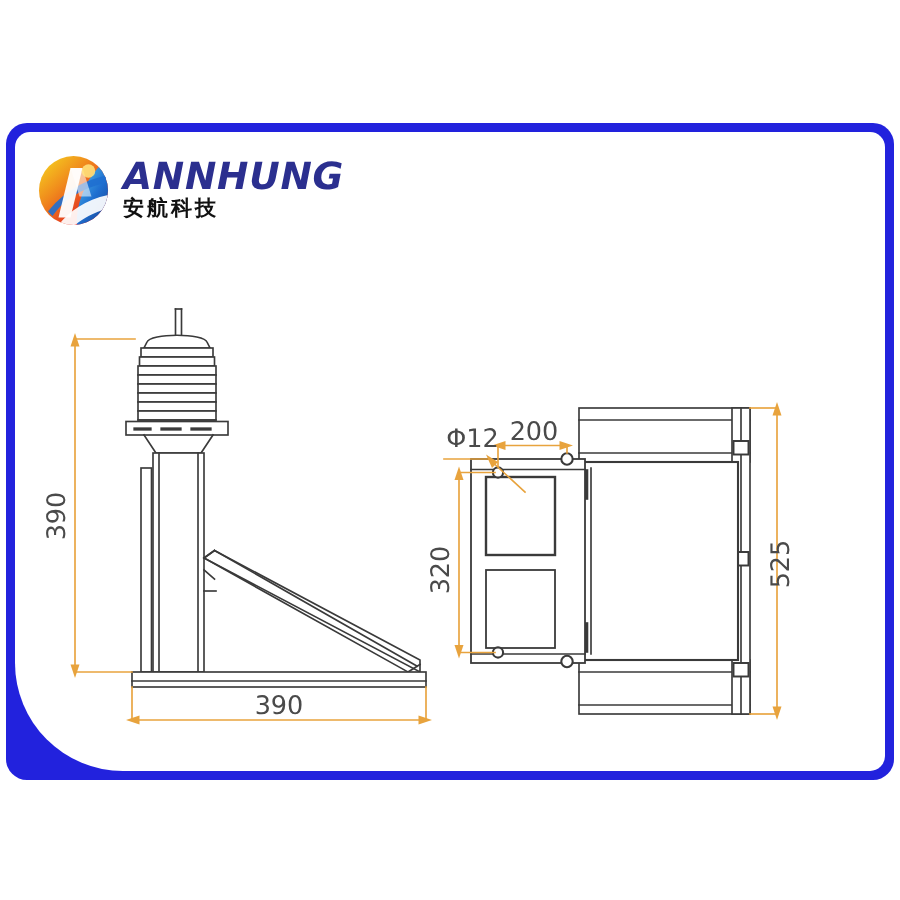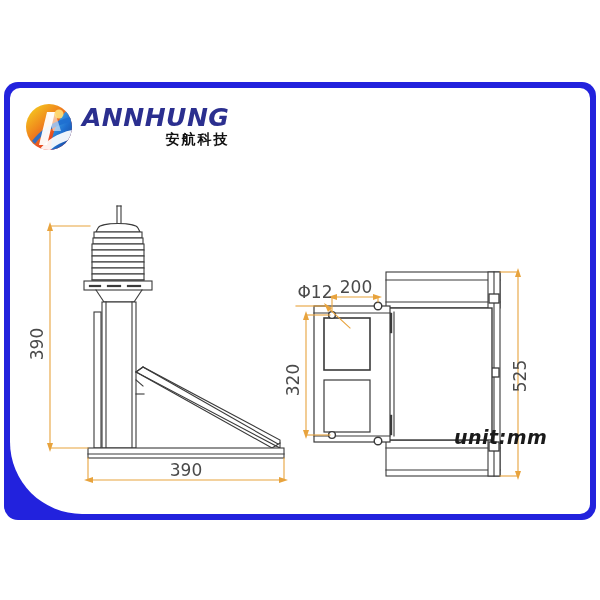--- a/index.html
+++ b/index.html
@@ -69,21 +69,21 @@
     font-style: italic;
     letter-spacing: 0.5px;
     color: #2b2f8f;
     line-height: 1.05;
   }
   #brand-cn {
     font-family: Liberation Serif, serif;
     font-size: 14px;
     font-weight: bold;
     color: #111111;
-    text-align: right;
+    text-align: left;
     letter-spacing: 2px;
     line-height: 1.2;
     margin-top: 1px;
   }
 
   
   #drawing {
     position: absolute;
     left: 0;
     top: 0;
@@ -328,17 +328,16 @@
           <text x="305" y="210" text-anchor="middle">Φ12</text>
 
           <text x="346" y="205" text-anchor="middle">200</text>
 
           <text x="289" y="292" transform="rotate(-90 289 292)" text-anchor="middle">320</text>
 
           <text x="516" y="288" transform="rotate(-90 516 288)" text-anchor="middle">525</text>
         </g>
       </svg>
 
-      <div class="note-text" id="unit-note">unit:mm</div>
 
     </div>
   </div>
 </div>
 
 </body></html>

